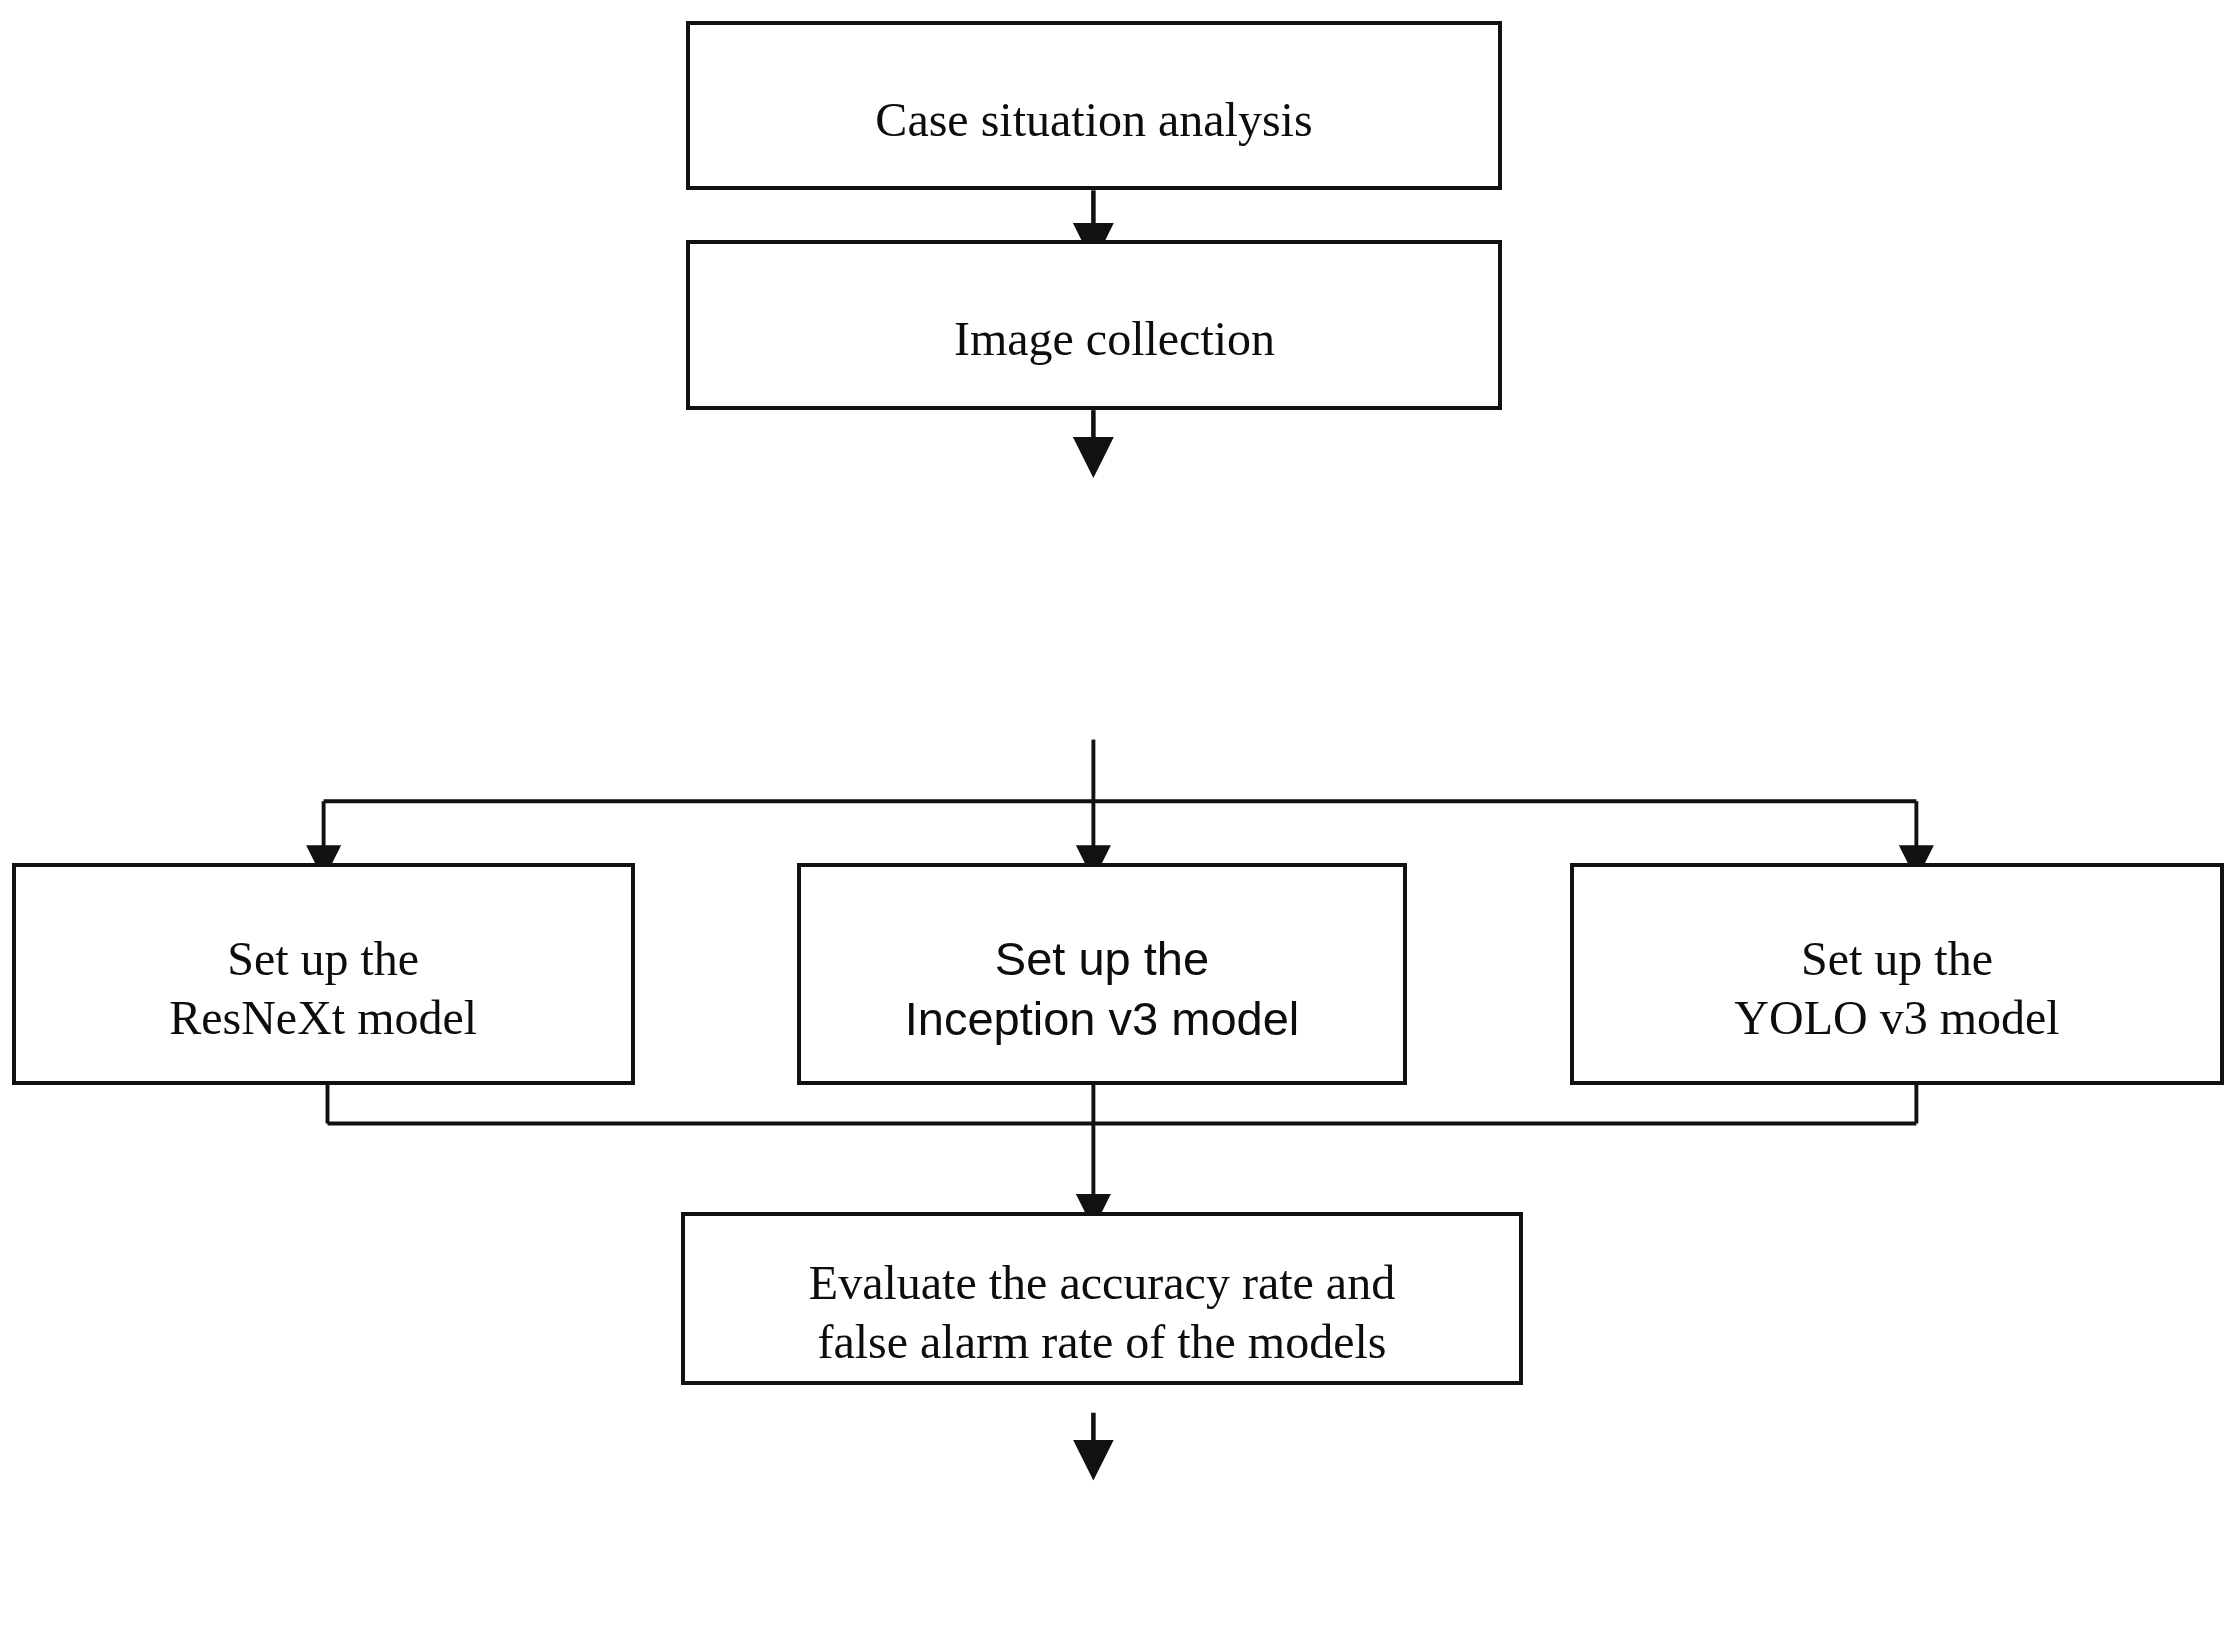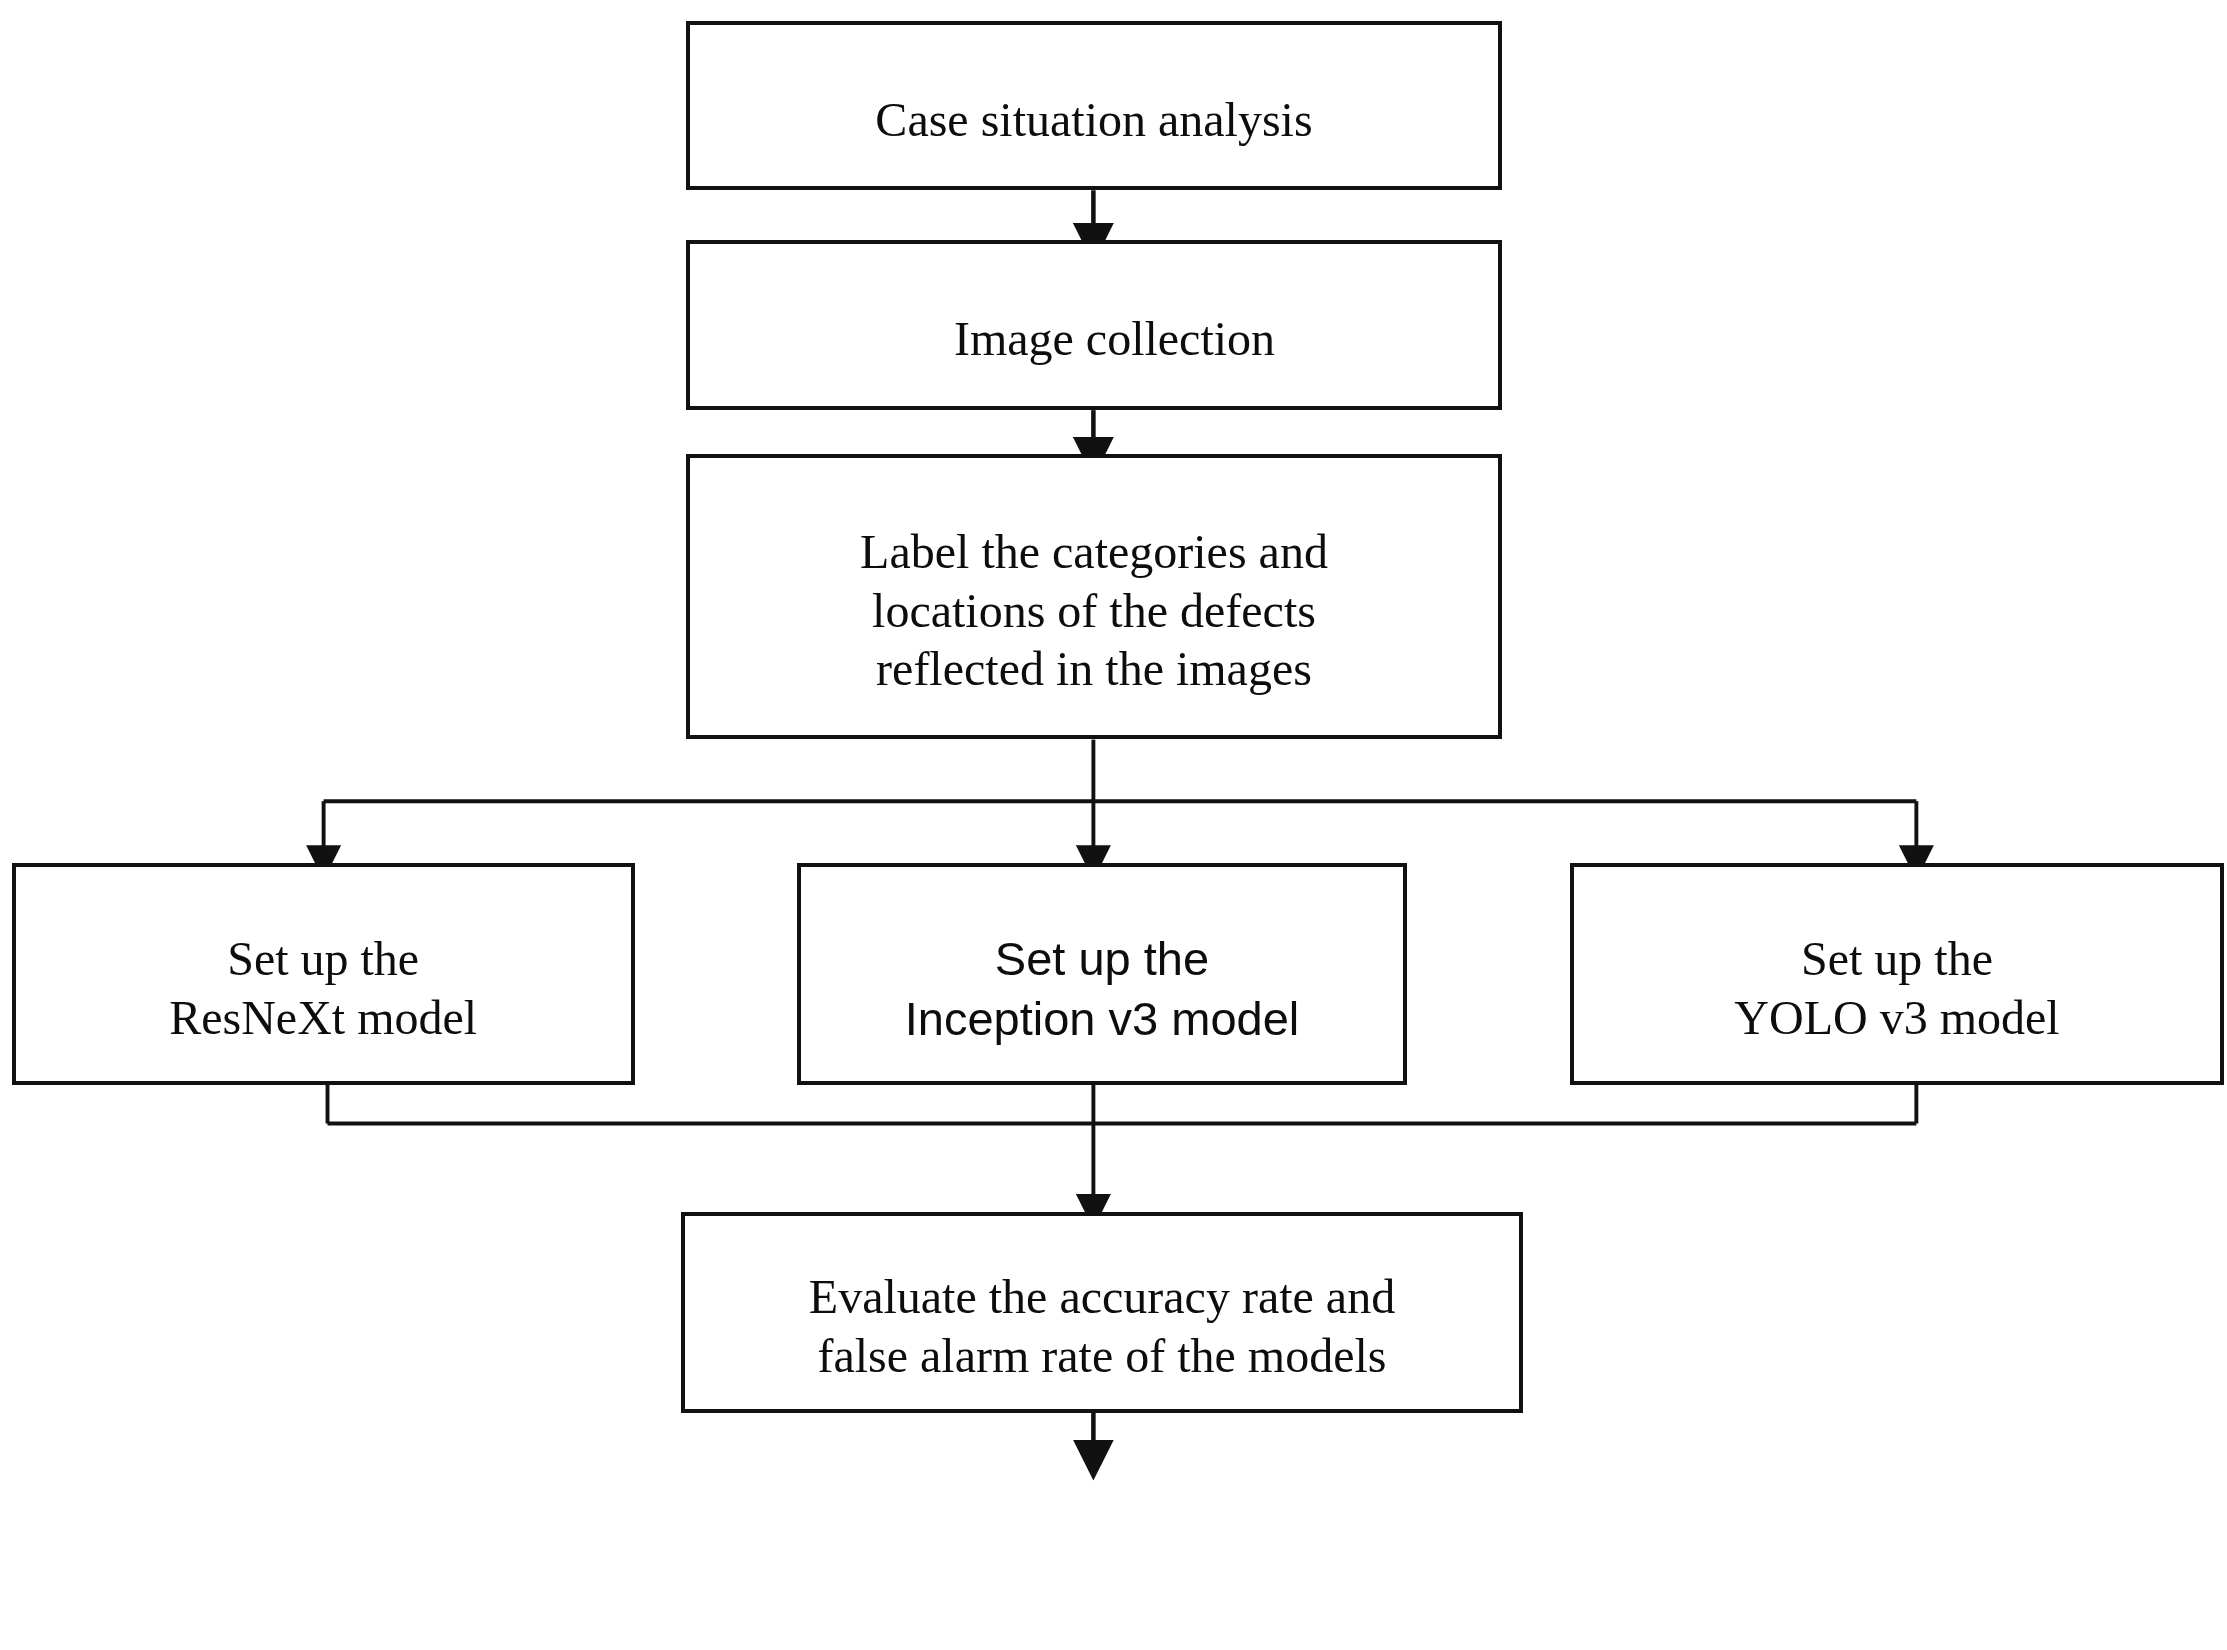--- a/index.html
+++ b/index.html
@@ -47,21 +47,21 @@
     font-size: 47px;
     line-height: 1.26;
   }
   
   #node-case-situation      { left: 686px; top: 21.4px;   width: 816px; height: 169px; }
   #node-image-collection    { left: 686px; top: 240px;  width: 816px; height: 170px; padding-left: 41px; }
   #node-label-defects       { left: 686px; top: 454px;  width: 816px; height: 285px; }
   #node-resnext             { left: 11.7px;   top: 863px; width: 623px;  height: 222px; }
   #node-inception           { left: 797px; top: 863px; width: 610px;  height: 222px; }
   #node-yolo                { left: 1570px; top: 863px; width: 654px; height: 222px; }
-  #node-evaluate            { left: 681px; top: 1212px; width: 842px; height: 201px; }
+  #node-evaluate            { left: 681px; top: 1212px; width: 842px; height: 173px; }
   #node-build-system        { left: 679px; top: 1456px; width: 845px; height: 170px; }
 </style>
 </head>
 <body>
 
 <div id="flowchart-root">
 
   <svg id="flow-svg" viewBox="0 0 3434 2545" xmlns="http://www.w3.org/2000/svg">
     <defs>
       <marker id="arrowhead" markerWidth="10" markerHeight="9" refX="1.2" refY="4.5" orient="auto" markerUnits="strokeWidth">
@@ -107,25 +107,20 @@
   </svg>
 
   <div class="node" id="node-case-situation">
     <span class="node-label">Case situation analysis</span>
   </div>
 
   <div class="node" id="node-image-collection">
     <span class="node-label">Image collection</span>
   </div>
 
-  <div class="node" id="node-label-defects">
-    <span class="node-label">Label the categories and
-locations of the defects
-reflected in the images</span>
-  </div>
 
   <div class="node" id="node-resnext">
     <span class="node-label">Set up the
 ResNeXt model</span>
   </div>
 
   <div class="node" id="node-inception">
     <span class="node-label sans">Set up the
 Inception v3 model</span>
   </div>

